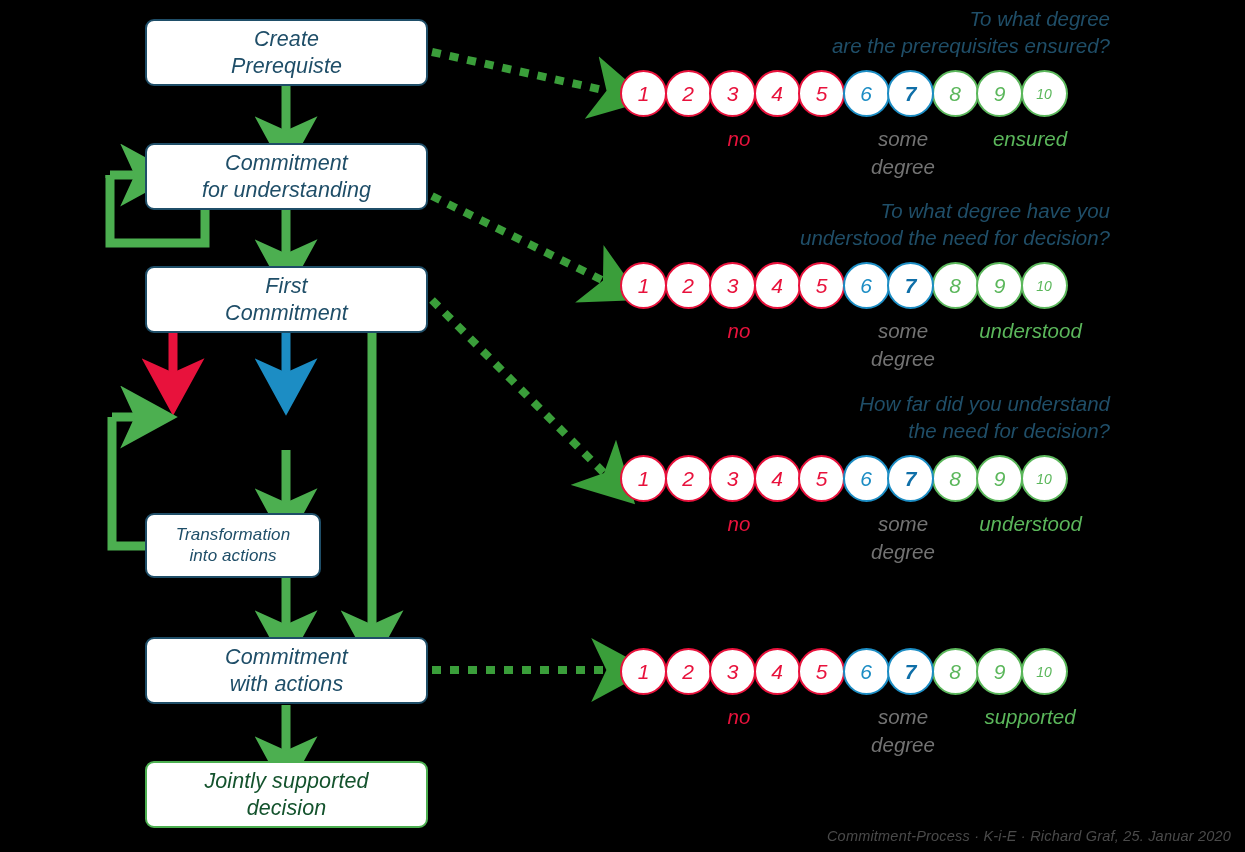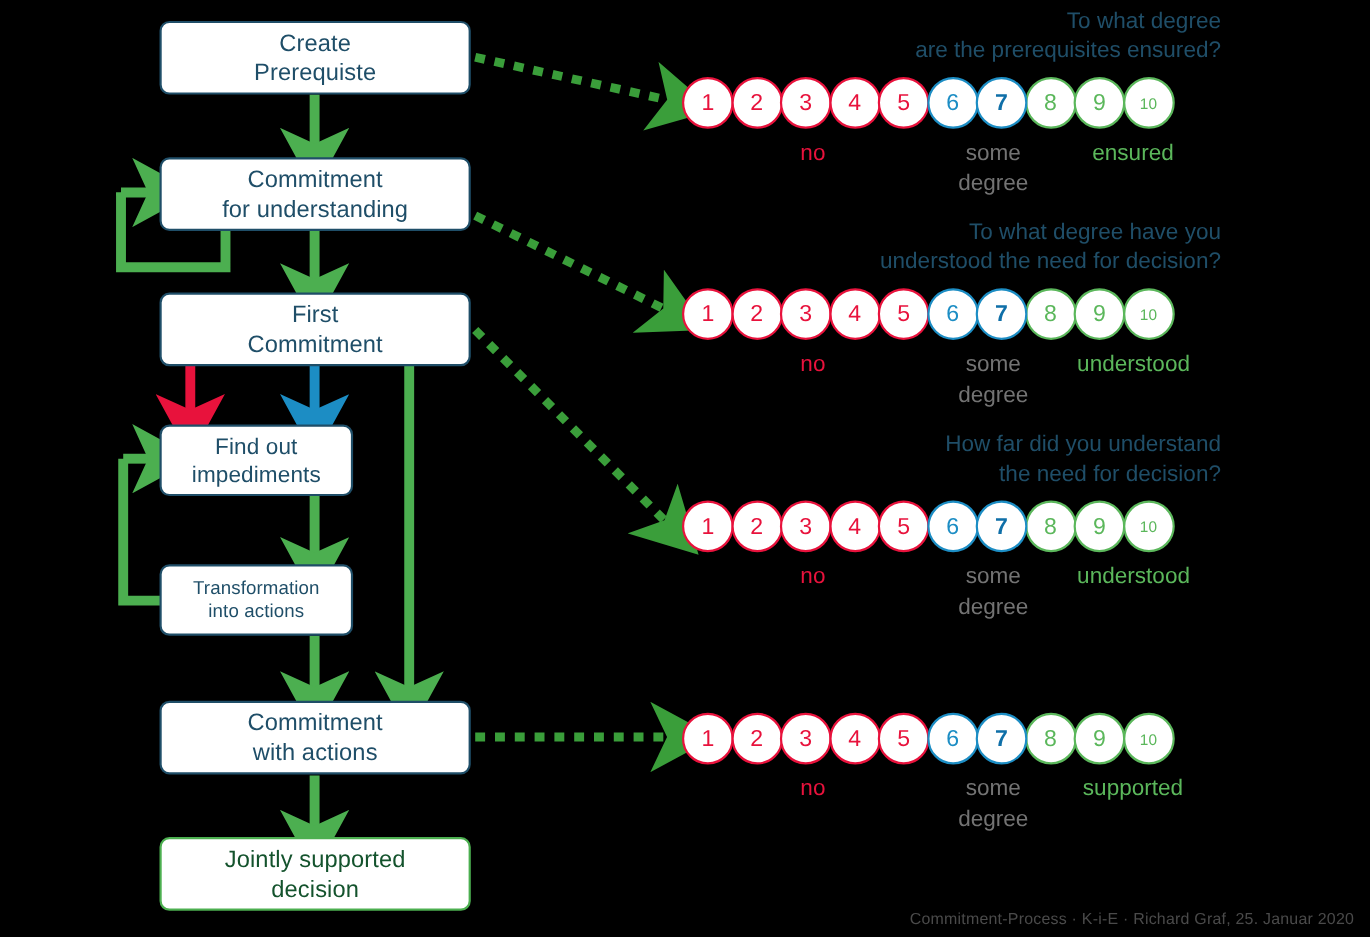--- a/index.html
+++ b/index.html
@@ -2,21 +2,21 @@
 <html><head>
 <meta charset="utf-8">
 <title>Commitment-Process</title>
 <style>
   html,body{margin:0;padding:0;background:#000;}
   body{
     width:1245px;height:852px;overflow:hidden;position:relative;
     font-family:"Liberation Sans","DejaVu Sans",sans-serif;
     background:#000;color:#fff;
   }
-  #stage{position:absolute;left:0;top:0;width:1245px;height:852px;}
+  #stage{position:absolute;left:0;top:0;width:1245px;height:852px;font-style:italic;}
   #wires{position:absolute;left:0;top:0;width:1245px;height:852px;pointer-events:none;}
 
   
   .node{
     position:absolute;
     background:#ffffff;
     border:2.5px solid #1F4E68;
     border-radius:9px;
     box-sizing:border-box;
     display:flex;align-items:center;justify-content:center;
@@ -152,22 +152,20 @@
 
   <div class="node" style="left:145px;top:19px;width:283px;height:67px;">Create
 Prerequiste</div>
 
   <div class="node" style="left:145px;top:143px;width:283px;height:67px;">Commitment
 for understanding</div>
 
   <div class="node" style="left:145px;top:266px;width:283px;height:67px;">First
 Commitment</div>
 
-  <div class="node" style="left:145px;top:386px;width:176px;height:65px;font-size:20.5px;">Find out
-impediments</div>
 
   <div class="node" style="left:145px;top:513px;width:176px;height:65px;font-size:17px;">Transformation
 into actions</div>
 
   <div class="node" style="left:145px;top:637px;width:283px;height:67px;">Commitment
 with actions</div>
 
   <div class="node final" style="left:145px;top:761px;width:283px;height:67px;">Jointly supported
 decision</div>
 

